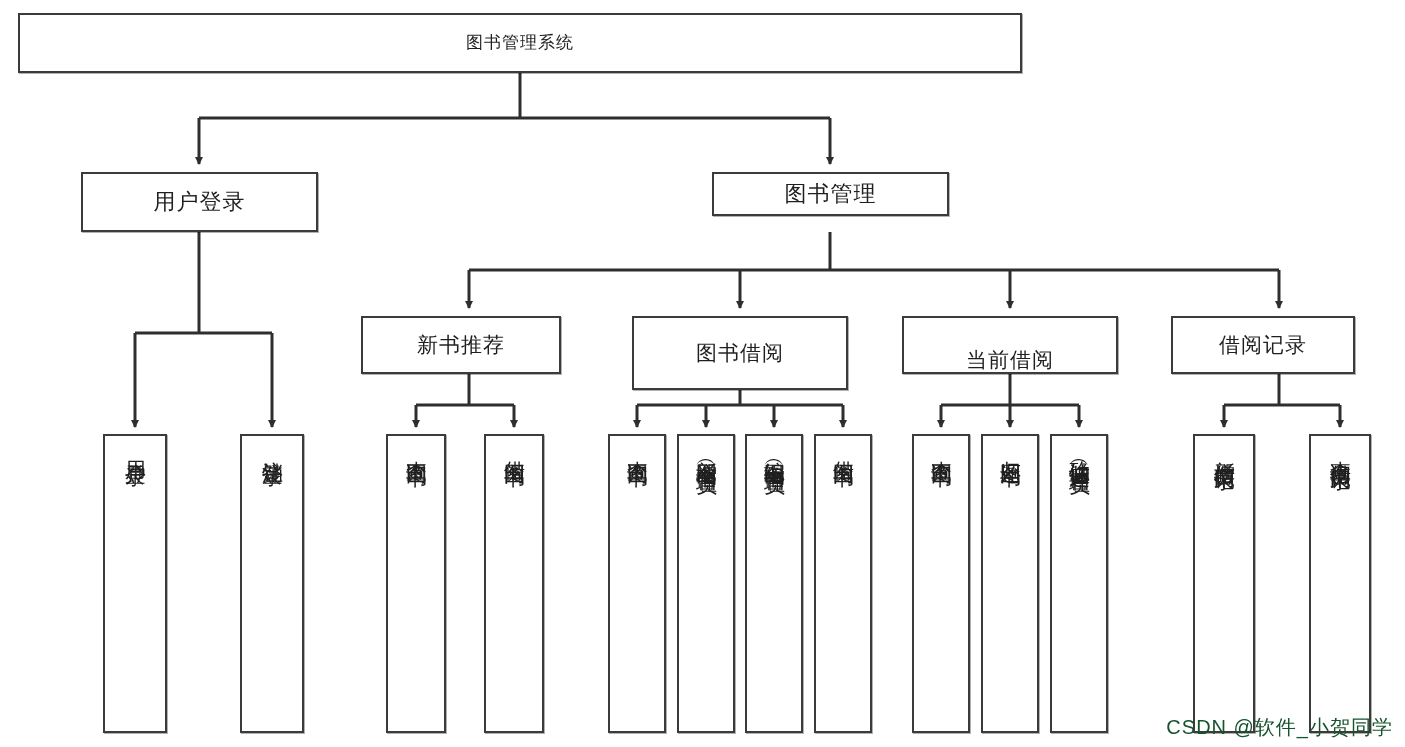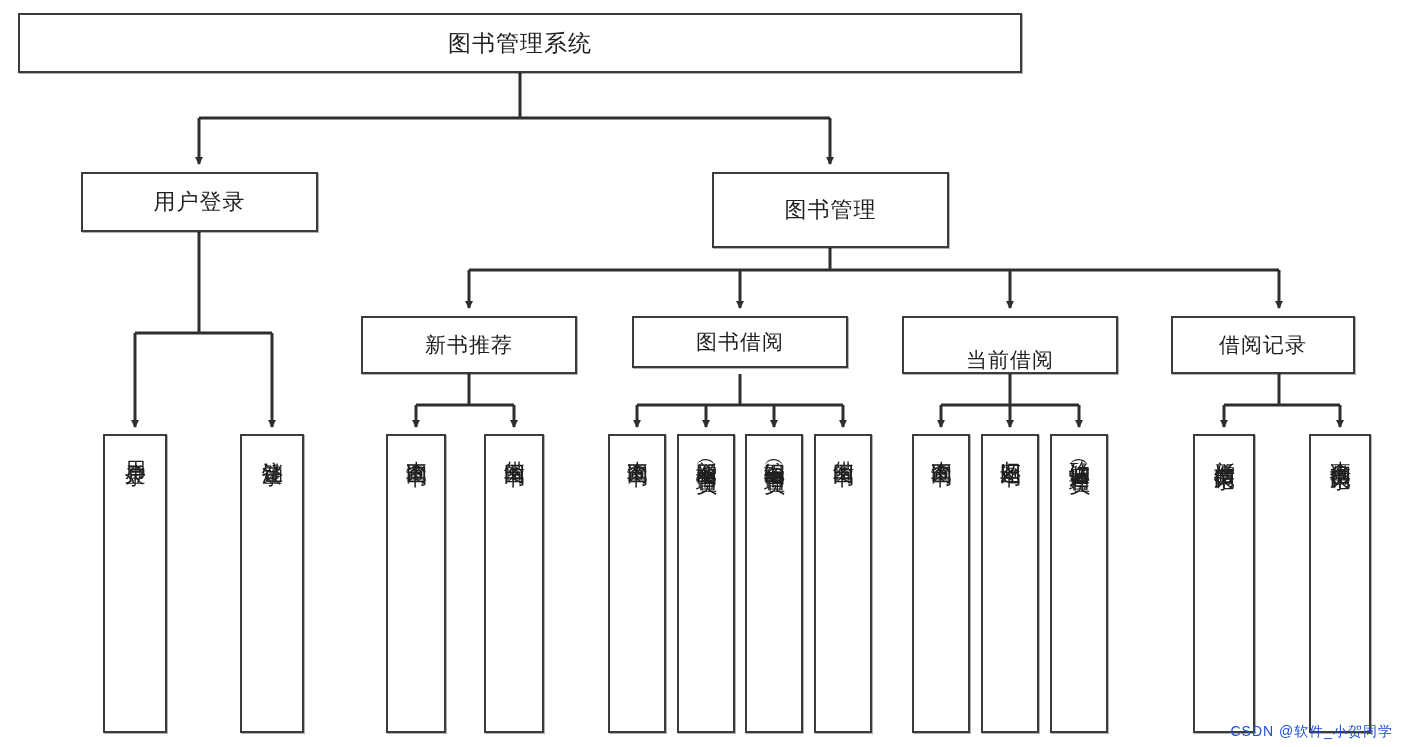--- a/index.html
+++ b/index.html
@@ -33,21 +33,21 @@
     justify-content:center;
     z-index:2;
   }
   .node .label{
     font-size:22px;
     line-height:1.15;
     color:#1f1f1f;
     letter-spacing:1px;
     white-space:nowrap;
   }
-  .node.root .label{font-size:23px;text-align:right;}
+  .node.root .label{font-size:17px;text-align:right;}
   .node.lvl2 .label{font-size:22px;}
   .node.lvl3 .label{font-size:21px;}
   
   .node.leaf{
     align-items:flex-start;
     justify-content:center;
     padding-top:8px;
   }
   .node.leaf .label{
     writing-mode:vertical-rl;
@@ -55,22 +55,22 @@
     font-size:21px;
     line-height:1.28;
     letter-spacing:2px;
     white-space:nowrap;
     color:#1f1f1f;
   }
   #watermark{
     position:absolute;
     right:12px;
     bottom:6px;
-    font-size:14px;
-    color:#1d4ed8;
+    font-size:20px;
+    color:#14532d;
     letter-spacing:1px;
     z-index:5;
     white-space:nowrap;
     user-select:none;
   }
 </style>
 </head>
 <body>
 
 <div id="canvas">
@@ -126,29 +126,29 @@
   </svg>
 
   <div class="node root" style="left:18px; top:13px; width:1004px; height:60px;">
     <span class="label">图书管理系统</span>
   </div>
 
   <div class="node lvl2" style="left:81px; top:172px; width:237px; height:60px;">
     <span class="label">用户登录</span>
   </div>
 
-  <div class="node lvl2" style="left:712px; top:172px; width:237px; height:76px;">
+  <div class="node lvl2" style="left:712px; top:172px; width:237px; height:44px;">
     <span class="label">图书管理</span>
   </div>
 
-  <div class="node lvl3" style="left:361px; top:316px; width:216px; height:58px;">
+  <div class="node lvl3" style="left:361px; top:316px; width:200px; height:58px;">
     <span class="label">新书推荐</span>
   </div>
 
-  <div class="node lvl3" style="left:632px; top:316px; width:216px; height:52px;">
+  <div class="node lvl3" style="left:632px; top:316px; width:216px; height:74px;">
     <span class="label">图书借阅</span>
   </div>
 
   <div class="node lvl3" style="left:902px; top:316px; width:216px; height:58px;align-items:flex-end;">
     <span class="label">当前借阅</span>
   </div>
 
   <div class="node lvl3" style="left:1171px; top:316px; width:184px; height:58px;">
     <span class="label">借阅记录</span>
   </div>

